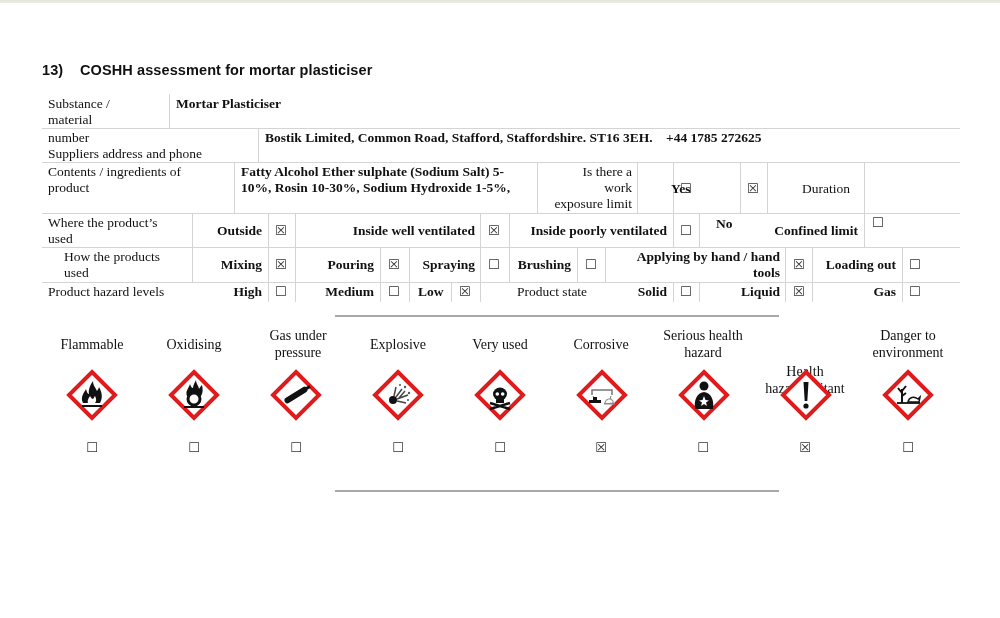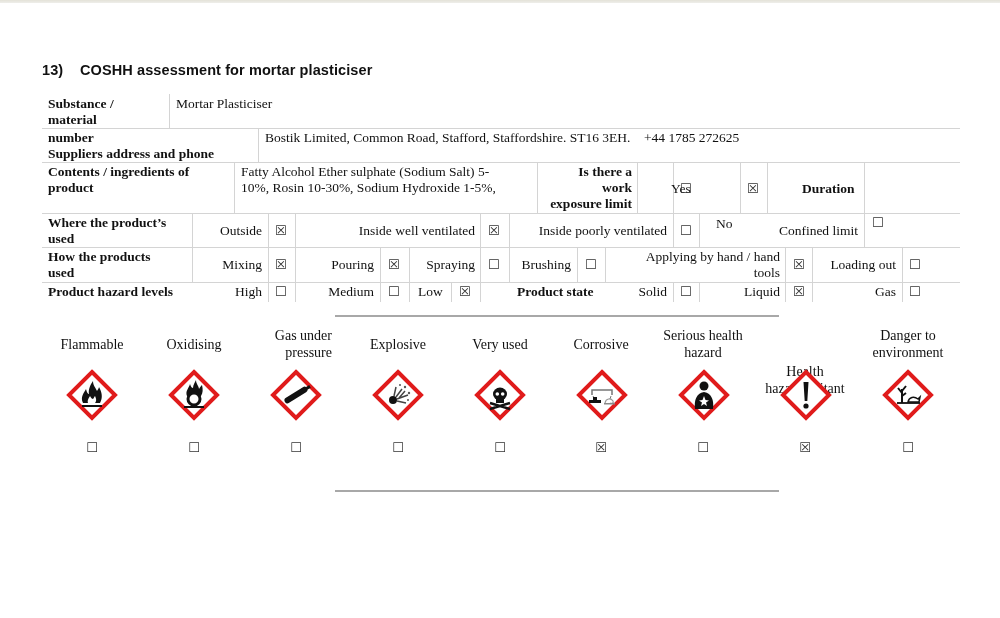--- a/index.html
+++ b/index.html
@@ -2,22 +2,22 @@
 <html><head>
   <meta charset="utf-8">
   <style>
     * { box-sizing: border-box; margin: 0; padding: 0; }
     html, body { width: 1000px; height: 618px; background: #ffffff; overflow: hidden; }
     body { position: relative; font-family: "Liberation Serif", serif; color: #111; }
     .topline { position: absolute; left: 0; top: 0; width: 1000px; height: 3px; background: linear-gradient(#e4e2d8, #eeeeea); }
     .heading { position: absolute; left: 42px; top: 62px; font-family: "Liberation Sans", sans-serif; font-weight: bold; font-size: 14.5px; letter-spacing: 0.1px; }
     .heading .num { display: inline-block; width: 38px; }
 
-    .cell { position: absolute; font-size: 13.5px; line-height: 16px; white-space: nowrap; }
-    .b { font-weight: bold; }
+    .cell { position: absolute; font-size: 13.5px; line-height: 16px; white-space: nowrap; font-weight: bold; }
+    .b { font-weight: normal; }
     .r { text-align: right; }
     .hl { position: absolute; height: 1px; background: #d4d4d4; }
     .vl { position: absolute; width: 1px; background: #d4d4d4; }
     .cb { position: absolute; font-family: "DejaVu Sans", sans-serif; font-size: 13px; line-height: 14px; color: #333; }
 
     .rule { position: absolute; left: 335px; width: 444px; height: 2px; background: #a8a8a8; }
 
     .hz { position: absolute; width: 100px; text-align: center; font-size: 14px; line-height: 17px; }
     .pict { position: absolute; width: 52px; height: 52px; }
     .hzcb { position: absolute; width: 20px; text-align: center; font-family: "DejaVu Sans", sans-serif; font-size: 13px; color: #333; }
@@ -124,21 +124,21 @@
 </div>
 <div class="cell r" style="left:196px; top:223px; width:66px;">Outside</div>
 <div class="cb" style="left:275px; top:224px;">☒</div>
 <div class="cell r" style="left:300px; top:223px; width:175px;">Inside well ventilated</div>
 <div class="cb" style="left:488px; top:224px;">☒</div>
 <div class="cell r" style="left:514px; top:223px; width:153px;">Inside poorly ventilated</div>
 <div class="cb" style="left:680px; top:224px;">☐</div>
 <div class="cell r" style="left:704px; top:223px; width:154px;">Confined limit</div>
 <div class="cb" style="left:872px; top:216px;">☐</div>
 
-<div class="cell b" style="left:48px; top:249px;">
+<div class="cell b" style="left:64px; top:249px;">
   <div>How the products</div>
   <div>used</div>
 </div>
 <div class="cell r" style="left:196px; top:257px; width:66px;">Mixing</div>
 <div class="cb" style="left:275px; top:258px;">☒</div>
 <div class="cell r" style="left:300px; top:257px; width:74px;">Pouring</div>
 <div class="cb" style="left:388px; top:258px;">☒</div>
 <div class="cell r" style="left:413px; top:257px; width:62px;">Spraying</div>
 <div class="cb" style="left:488px; top:258px;">☐</div>
 <div class="cell r" style="left:513px; top:257px; width:58px;">Brushing</div>
@@ -169,21 +169,21 @@
 <div class="rule" style="top:315px;"></div>
 
 <div class="hz" style="left:42px; top:327px;">
     <div style="height:9px"></div>
     <div>Flammable</div>
   </div>
 <div class="hz" style="left:144px; top:327px;">
     <div style="height:9px"></div>
     <div>Oxidising</div>
   </div>
-<div class="hz" style="left:232px; top:327px;text-align:right;">
+<div class="hz" style="left:248px; top:327px;">
     <div>Gas under</div>
     <div>pressure</div>
   </div>
 <div class="hz" style="left:348px; top:327px;">
     <div style="height:9px"></div>
     <div>Explosive</div>
   </div>
 <div class="hz" style="left:450px; top:327px;">
     <div style="height:9px"></div>
     <div>Very used</div>

